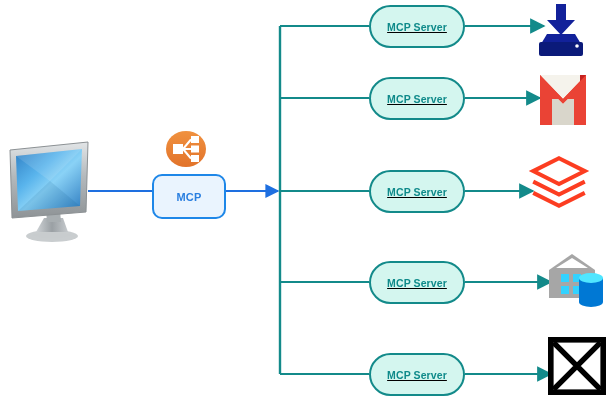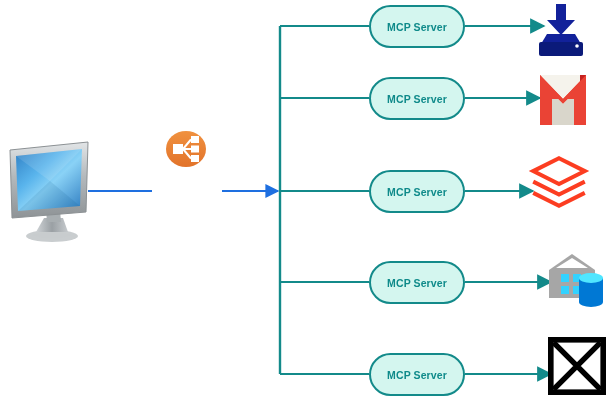--- a/index.html
+++ b/index.html
@@ -47,20 +47,21 @@
   
   .server-node {
     width: 96px; height: 43px;
     border: 2px solid #138a8a;
     border-radius: 22px;
     background: #d4f6ef;
     display: flex;
     align-items: center;
     justify-content: center;
     box-sizing: border-box;
+    text-decoration: underline;
   }
   .server-node .lbl {
     font-size: 10.5px;
     font-weight: bold;
     color: #0f8a8a;
     letter-spacing: .1px;
     white-space: nowrap;
   }
 
   
@@ -140,20 +141,23 @@
 
   <svg id="mcp-badge" class="abs" viewBox="0 0 42 38" width="42" height="38">
     <ellipse cx="21" cy="19" rx="20" ry="18" fill="url(#badge-grad)"></ellipse>
     <rect x="8" y="14" width="10" height="10" fill="#ffffff"></rect>
     <rect x="26" y="6" width="8" height="7" fill="#ffffff"></rect>
     <rect x="26" y="15.5" width="8" height="7" fill="#ffffff"></rect>
     <rect x="26" y="25" width="8" height="7" fill="#ffffff"></rect>
     <path d="M18 19 L26 9.5 M18 19 L26 19 M18 19 L26 28.5" stroke="#ffffff" stroke-width="2" fill="none"></path>
   </svg>
 
+  <div id="mcp-box" class="abs">
+    <span class="lbl">MCP</span>
+  </div>
 
   <div class="server-node abs" style="left:369px; top:5px;">
     <span class="lbl">MCP Server</span>
   </div>
   <div class="server-node abs" style="left:369px; top:77px;">
     <span class="lbl">MCP Server</span>
   </div>
   <div class="server-node abs" style="left:369px; top:170px;">
     <span class="lbl">MCP Server</span>
   </div>

